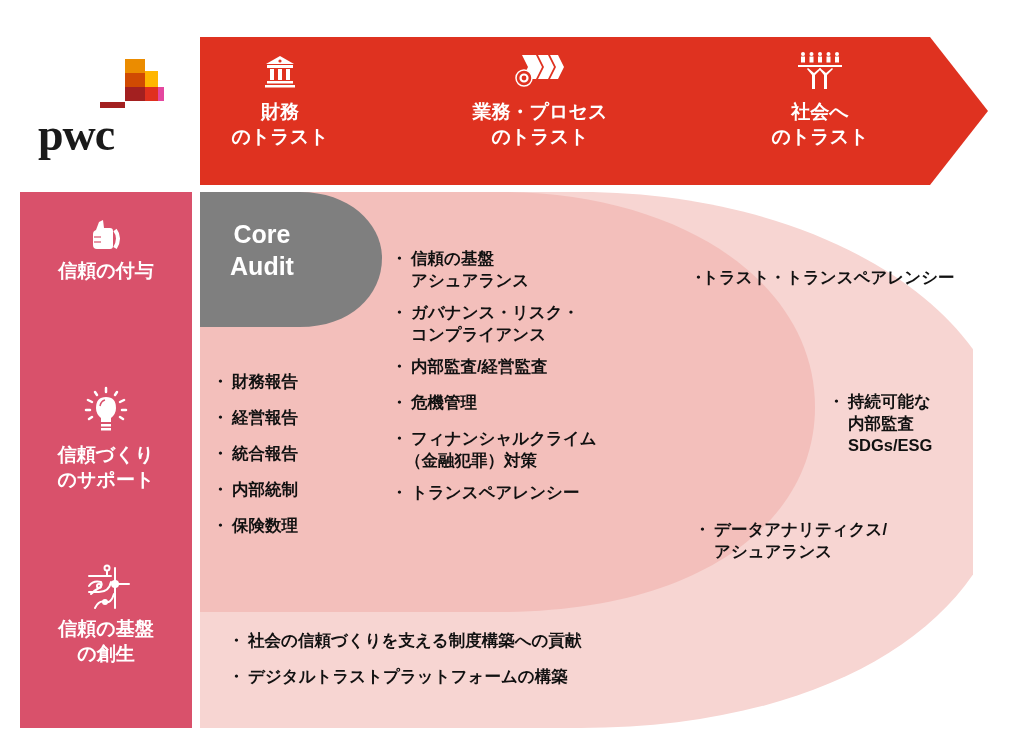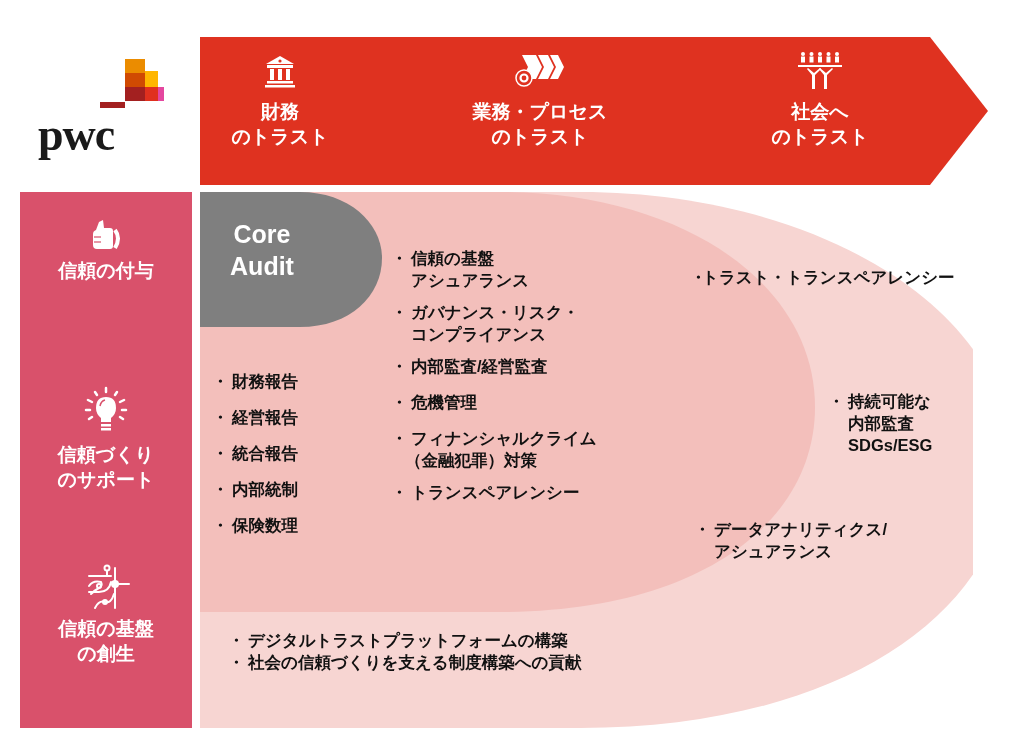--- a/index.html
+++ b/index.html
@@ -221,16 +221,16 @@
   </ul>
 
   <ul class="blist" style="left:494px; top:326px;">
     <li>
       <div>データアナリティクス/</div>
       <div>アシュアランス</div>
     </li>
   </ul>
 
   <ul class="blist" style="left:28px; top:437px;">
+    <li style="margin-bottom:14px;">社会の信頼づくりを支える制度構築への貢献</li>
     <li>デジタルトラストプラットフォームの構築</li>
-    <li style="margin-bottom:14px;">社会の信頼づくりを支える制度構築への貢献</li>
   </ul>
 </div>
 
 </body></html>

